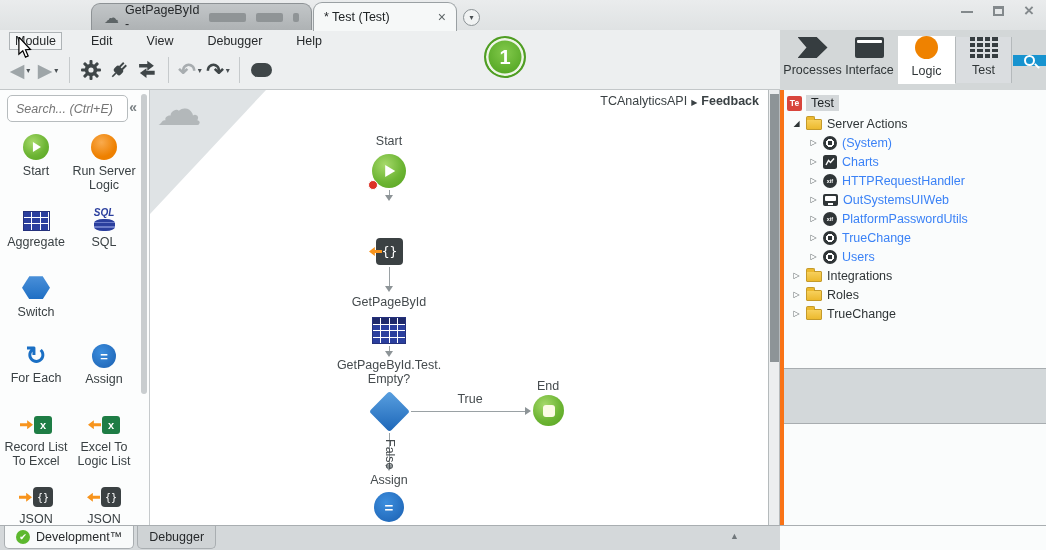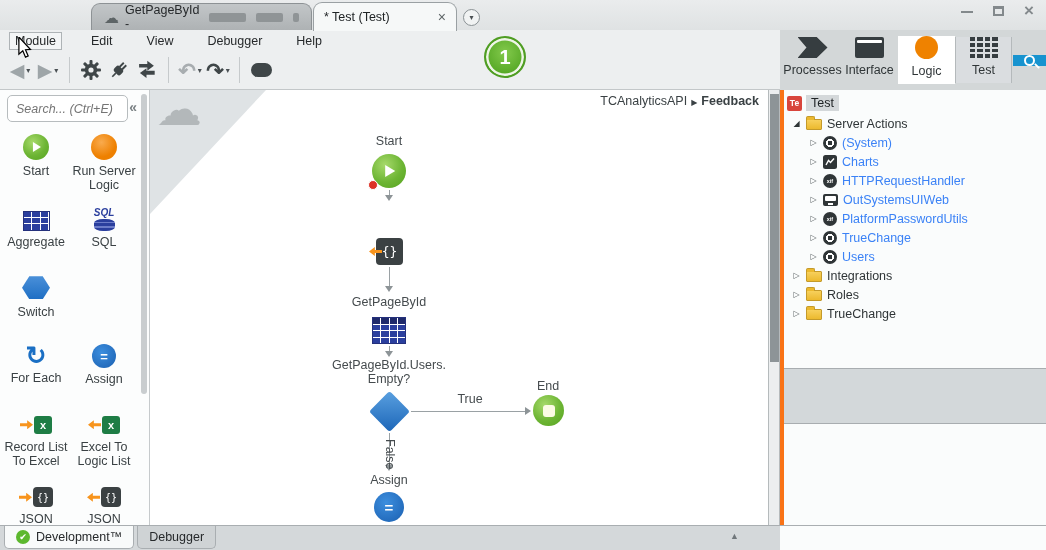--- a/index.html
+++ b/index.html
@@ -410,21 +410,21 @@
         <span></span>
       <span></span>
         <span></span>
         <span></span>
         <span></span>
     </div>
     <div class="vline" style="left:239px;top:256px;height:6px"></div>
     <div class="arr-d" style="left:235px;top:261px"></div>
 
     <div class="flabel" style="left:179px;top:268px;width:120px">
-      <div>GetPageById.Users.</div>
+      <div>GetPageById.Test.</div>
       <div>Empty?</div>
     </div>
     <div class="dia n-dia"></div>
 
     <div class="hline" style="left:261px;top:321px;width:114px"></div>
     <div class="arr-r" style="left:375px;top:317px"></div>
     <div class="flabel" style="left:295px;top:302px;width:50px">True</div>
 
     <div class="flabel" style="left:368px;top:289px;width:60px">End</div>
     <div class="n-end c-green">

